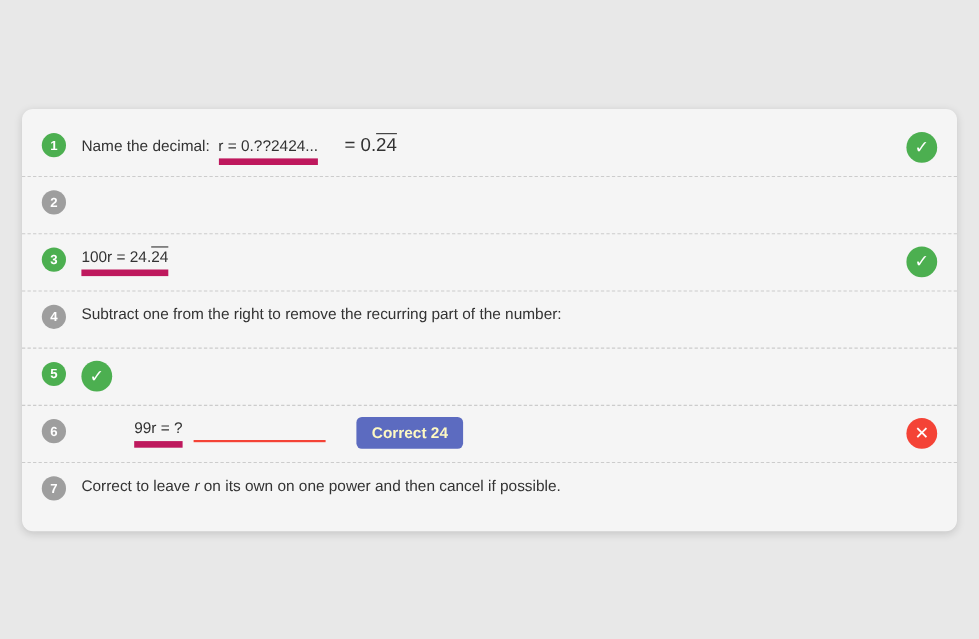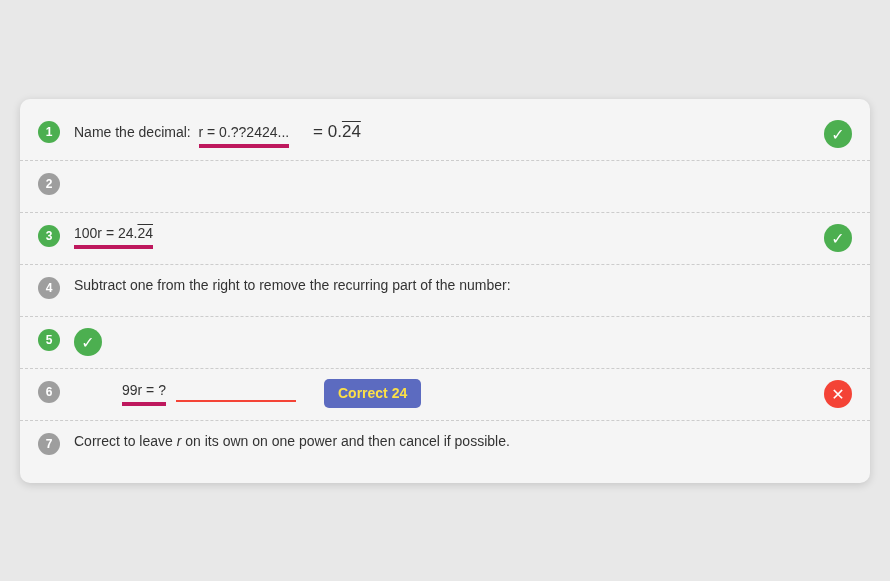--- a/index.html
+++ b/index.html
@@ -47,21 +47,21 @@
     }
     .step-num.green { background: #4caf50; }
     .row-content {
       flex: 1;
       font-size: 14px;
       color: #333;
       line-height: 1.5;
     }
     .math-line {
       display: inline-block;
-      border-bottom: 4px solid #be185d;
+      border-bottom: 6px solid #be185d;
       padding-bottom: 1px;
     }
     .check-icon {
       width: 28px;
       height: 28px;
       background: #4caf50;
       border-radius: 50%;
       display: flex;
       align-items: center;
       justify-content: center;
@@ -78,21 +78,21 @@
       display: flex;
       align-items: center;
       justify-content: center;
       color: white;
       font-size: 16px;
       flex-shrink: 0;
       align-self: center;
     }
     .correct-badge {
       background: #5c6bc0;
-      color: #fde047;
+      color: #fef9c3;
       padding: 4px 14px;
       border-radius: 5px;
       font-size: 14px;
       font-weight: bold;
       margin-left: 18px;
     }
     .input-area {
       display: flex;
       align-items: center;
       gap: 10px;

